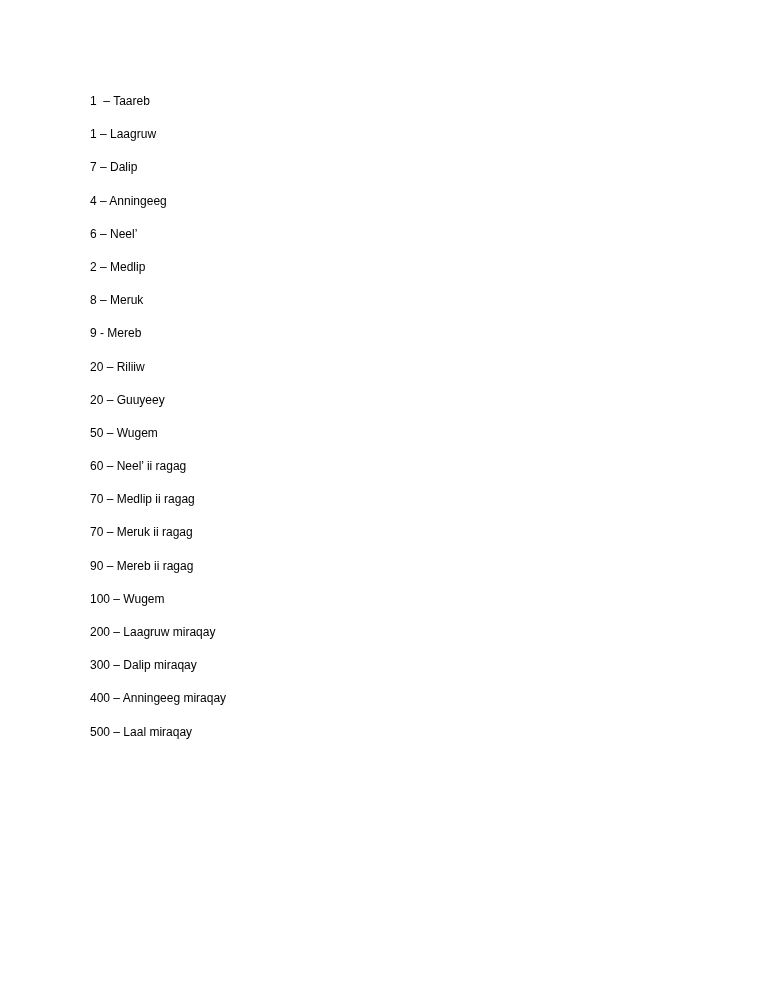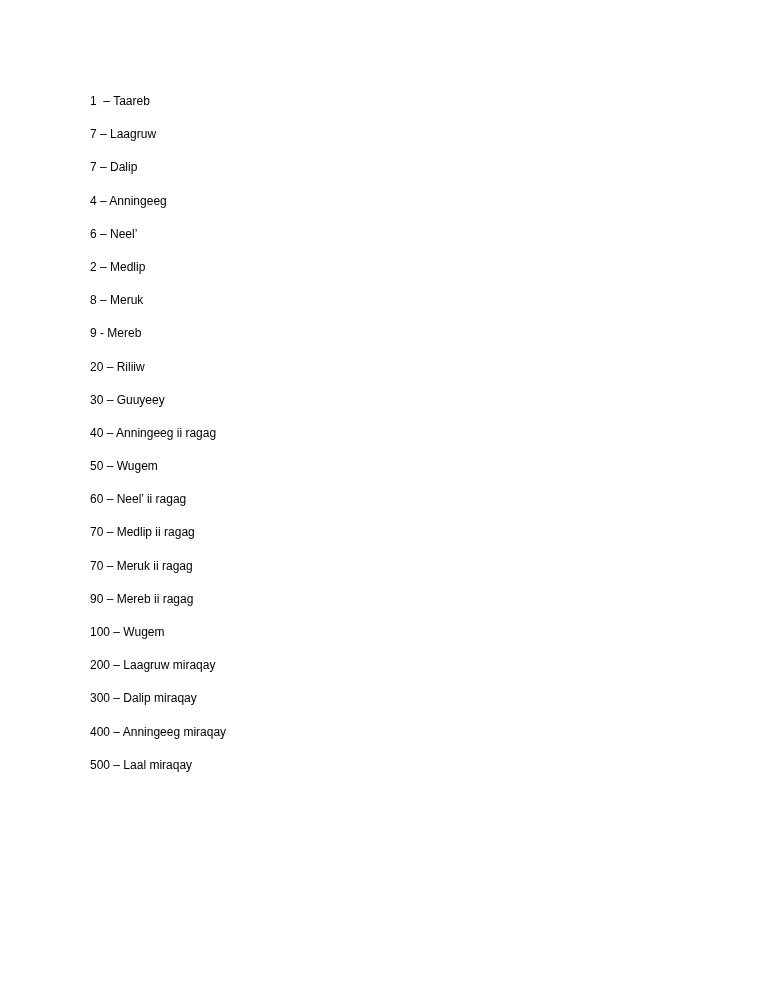--- a/index.html
+++ b/index.html
@@ -38,30 +38,29 @@
       white-space: pre;
       letter-spacing: 0px;
     }
   </style>
 </head>
 <body>
 
 <div class="page">
   <ul class="list">
     <li class="line">1  – Taareb</li>
-    <li class="line">7 – Laagruw</li>
+    <li class="line">1 – Laagruw</li>
     <li class="line">7 – Dalip</li>
     <li class="line">4 – Anningeeg</li>
     <li class="line">6 – Neel’</li>
     <li class="line">2 – Medlip</li>
     <li class="line">8 – Meruk</li>
     <li class="line">9 - Mereb</li>
     <li class="line">20 – Riliiw</li>
-    <li class="line">30 – Guuyeey</li>
-    <li class="line">40 – Anningeeg ii ragag</li>
+    <li class="line">20 – Guuyeey</li>
     <li class="line">50 – Wugem</li>
     <li class="line">60 – Neel’ ii ragag</li>
     <li class="line">70 – Medlip ii ragag</li>
     <li class="line">70 – Meruk ii ragag</li>
     <li class="line">90 – Mereb ii ragag</li>
     <li class="line">100 – Wugem</li>
     <li class="line">200 – Laagruw miraqay</li>
     <li class="line">300 – Dalip miraqay</li>
     <li class="line">400 – Anningeeg miraqay</li>
     <li class="line">500 – Laal miraqay</li>

